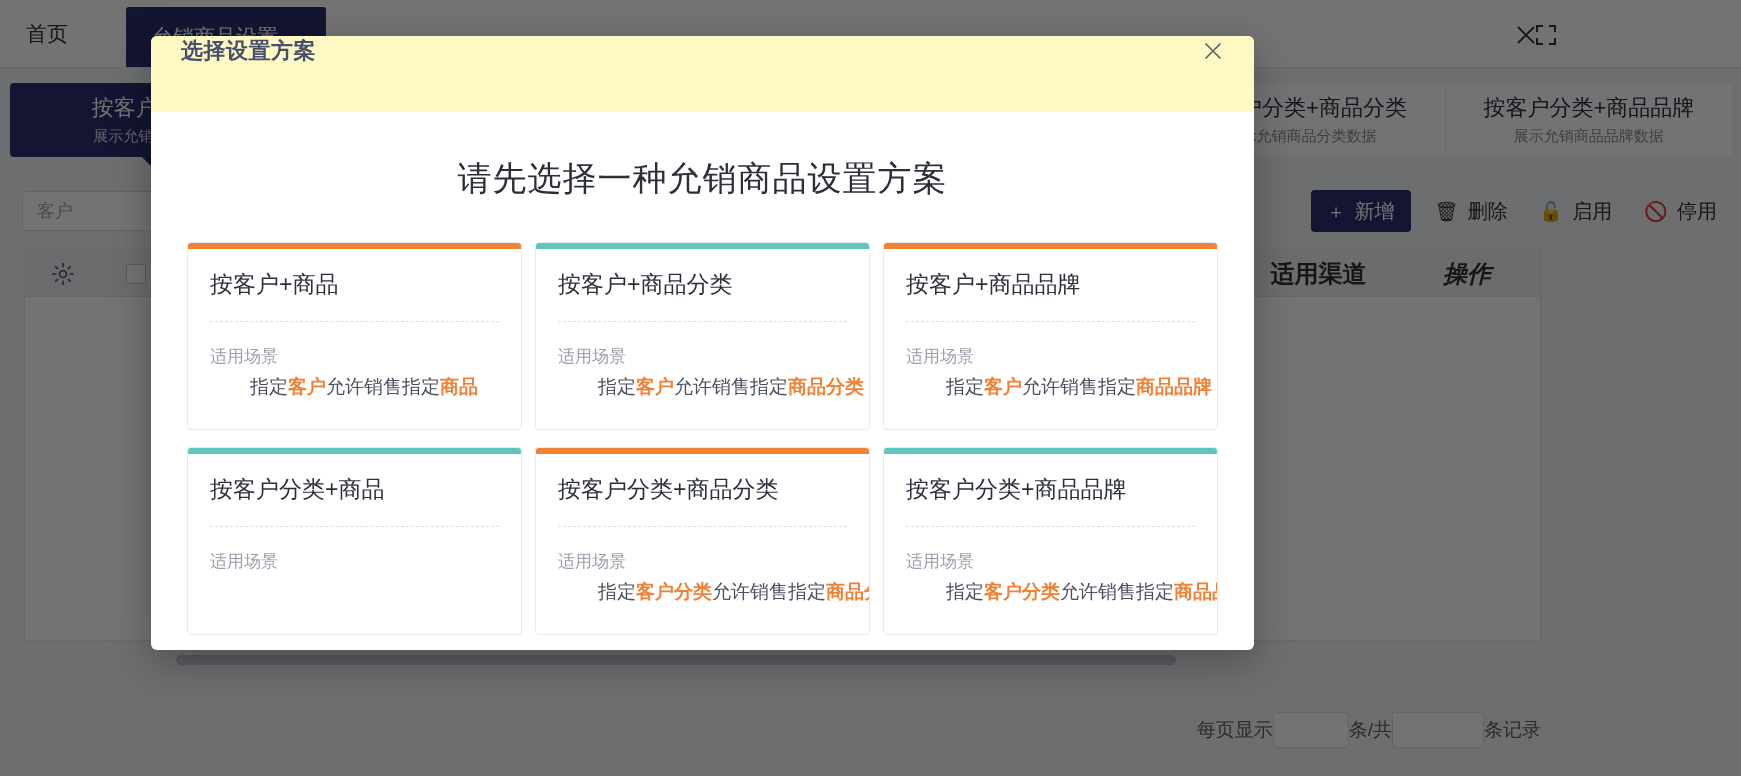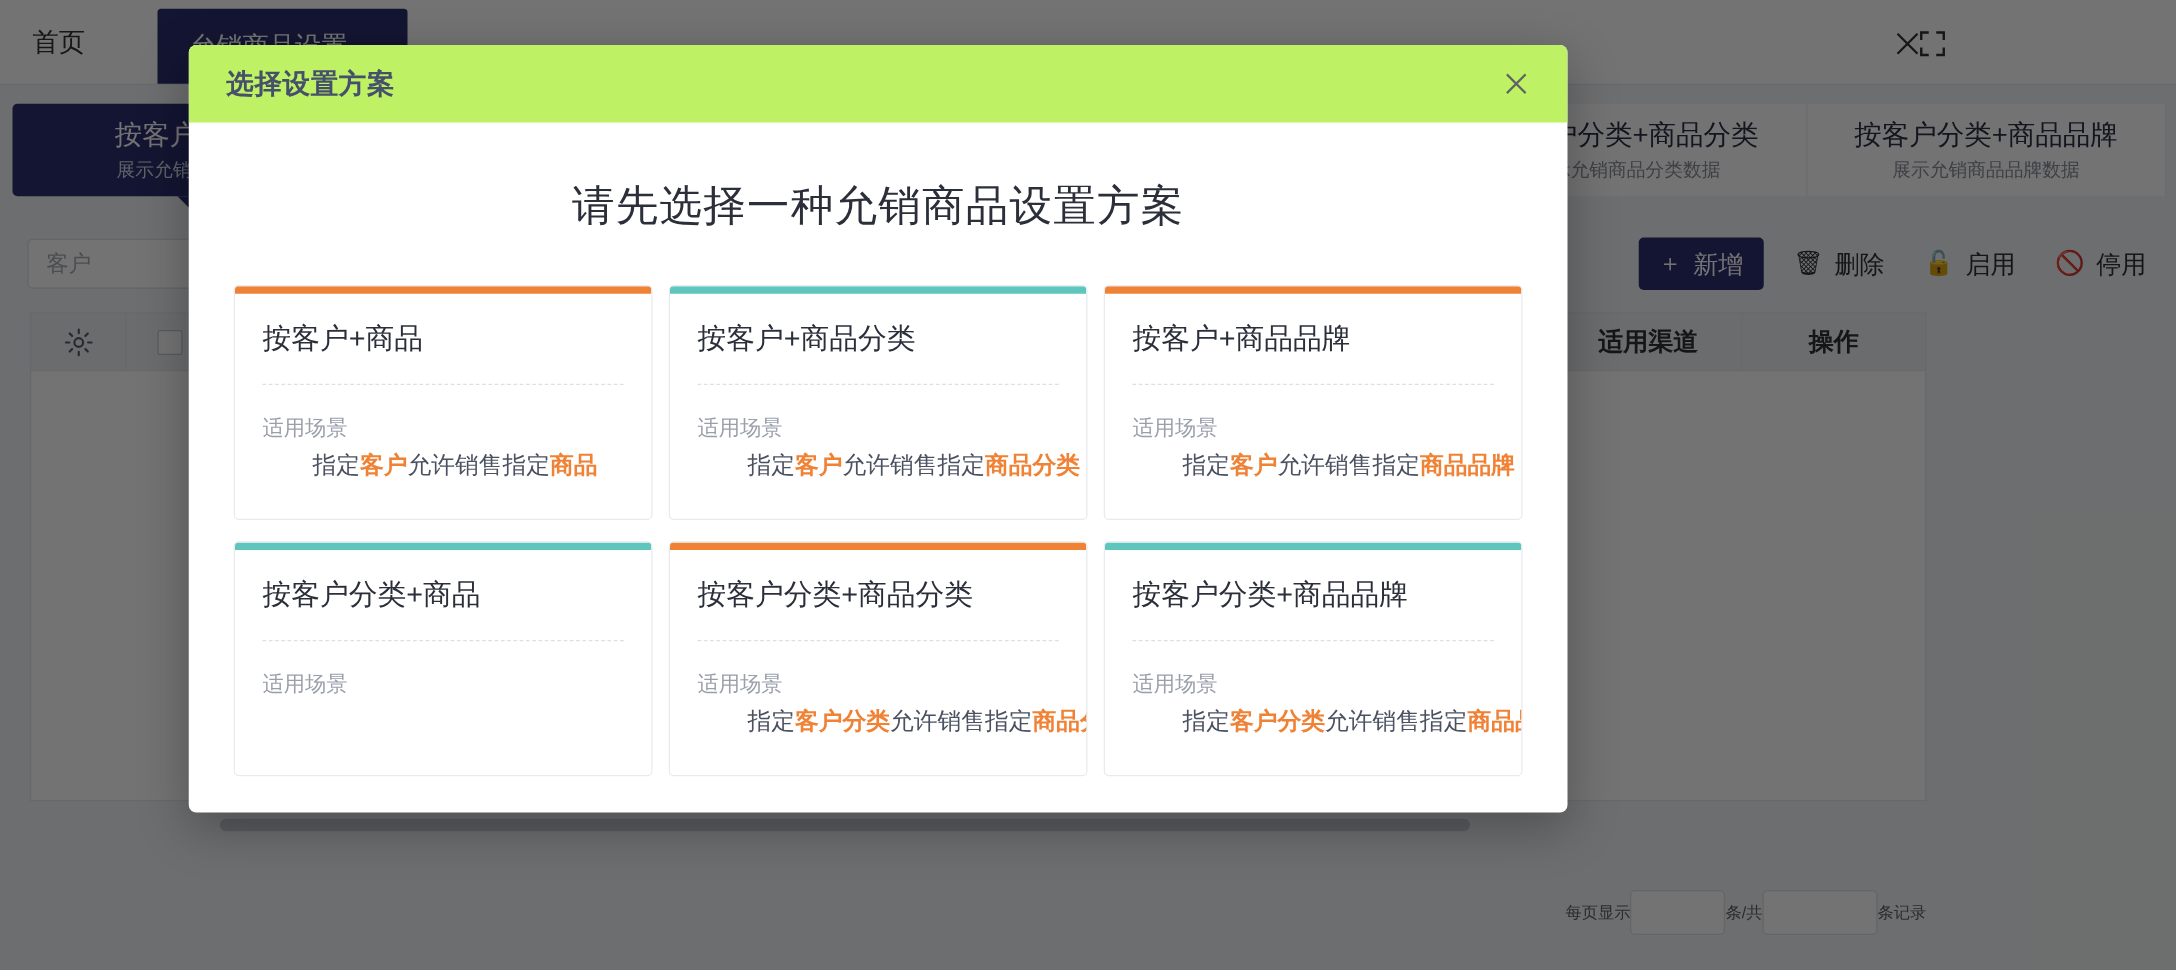--- a/index.html
+++ b/index.html
@@ -154,40 +154,40 @@
   .table-head {
     position: absolute;
     left: 24px; top: 250px;
     width: 1517px; height: 47px;
     background: #eef0f3;
     display: flex;
     align-items: center;
     border: 1px solid #e4e7ed;
   }
   .th-cell {
-    font-size: 20px;
+    font-size: 24px;
     font-weight: bold;
     color: #303133;
     display: flex; align-items: center; justify-content: center;
     height: 100%;
     border-right: 1px solid #e4e7ed;
     white-space: nowrap;
   }
   .th-gear { width: 76px; font-size: 24px; font-weight: normal; color: #5a5e6b; }
   .th-check { width: 70px; }
   .chk {
     width: 20px; height: 20px;
     border: 1px solid #c3c7cf;
     border-radius: 2px;
     background: #fff;
     display: inline-block;
   }
   .th-flex { flex: 1 1 0; }
   .th-chan { width: 150px; }
-  .th-op { width: 146px; border-right: none; }
+  .th-op { width: 146px; border-right: none; font-style: italic; }
 
   .table-body {
     position: absolute;
     left: 24px; top: 297px;
     width: 1517px; height: 344px;
     background: #ffffff;
     border: 1px solid #e4e7ed;
     border-top: none;
   }
 
@@ -205,21 +205,21 @@
     background: #c9ccd4;
     border-radius: 5px;
   }
 
   .pager {
     position: absolute;
     left: 24px; top: 700px;
     width: 1517px; height: 60px;
     display: flex; align-items: center;
     justify-content: flex-end;
-    font-size: 13px;
+    font-size: 19px;
     color: #606266;
   }
   .pg-input {
     width: 76px; height: 36px;
     border: 1px solid #dcdfe6;
     background: #fff;
     border-radius: 4px;
   }
   .pg-input.wide { width: 92px; }
 
@@ -234,24 +234,23 @@
   .modal {
     position: absolute;
     left: 151px; top: 36px;
     width: 1103px; height: 614px;
     background: #ffffff;
     border-radius: 6px;
     overflow: hidden;
     box-shadow: 0 12px 40px rgba(0,0,0,.28);
   }
   .modal-head {
-    height: 62px;
-    background: #bef264;
+    height: 76px;
+    background: #fef9c3;
     display: flex;
-    align-items: center;
     padding: 0 26px 0 30px;
   }
   .modal-title {
     font-size: 22px;
     font-weight: bold;
     color: #46506b;
     letter-spacing: .5px;
   }
   .modal-head-spacer { flex: 1; }
   .modal-close {

